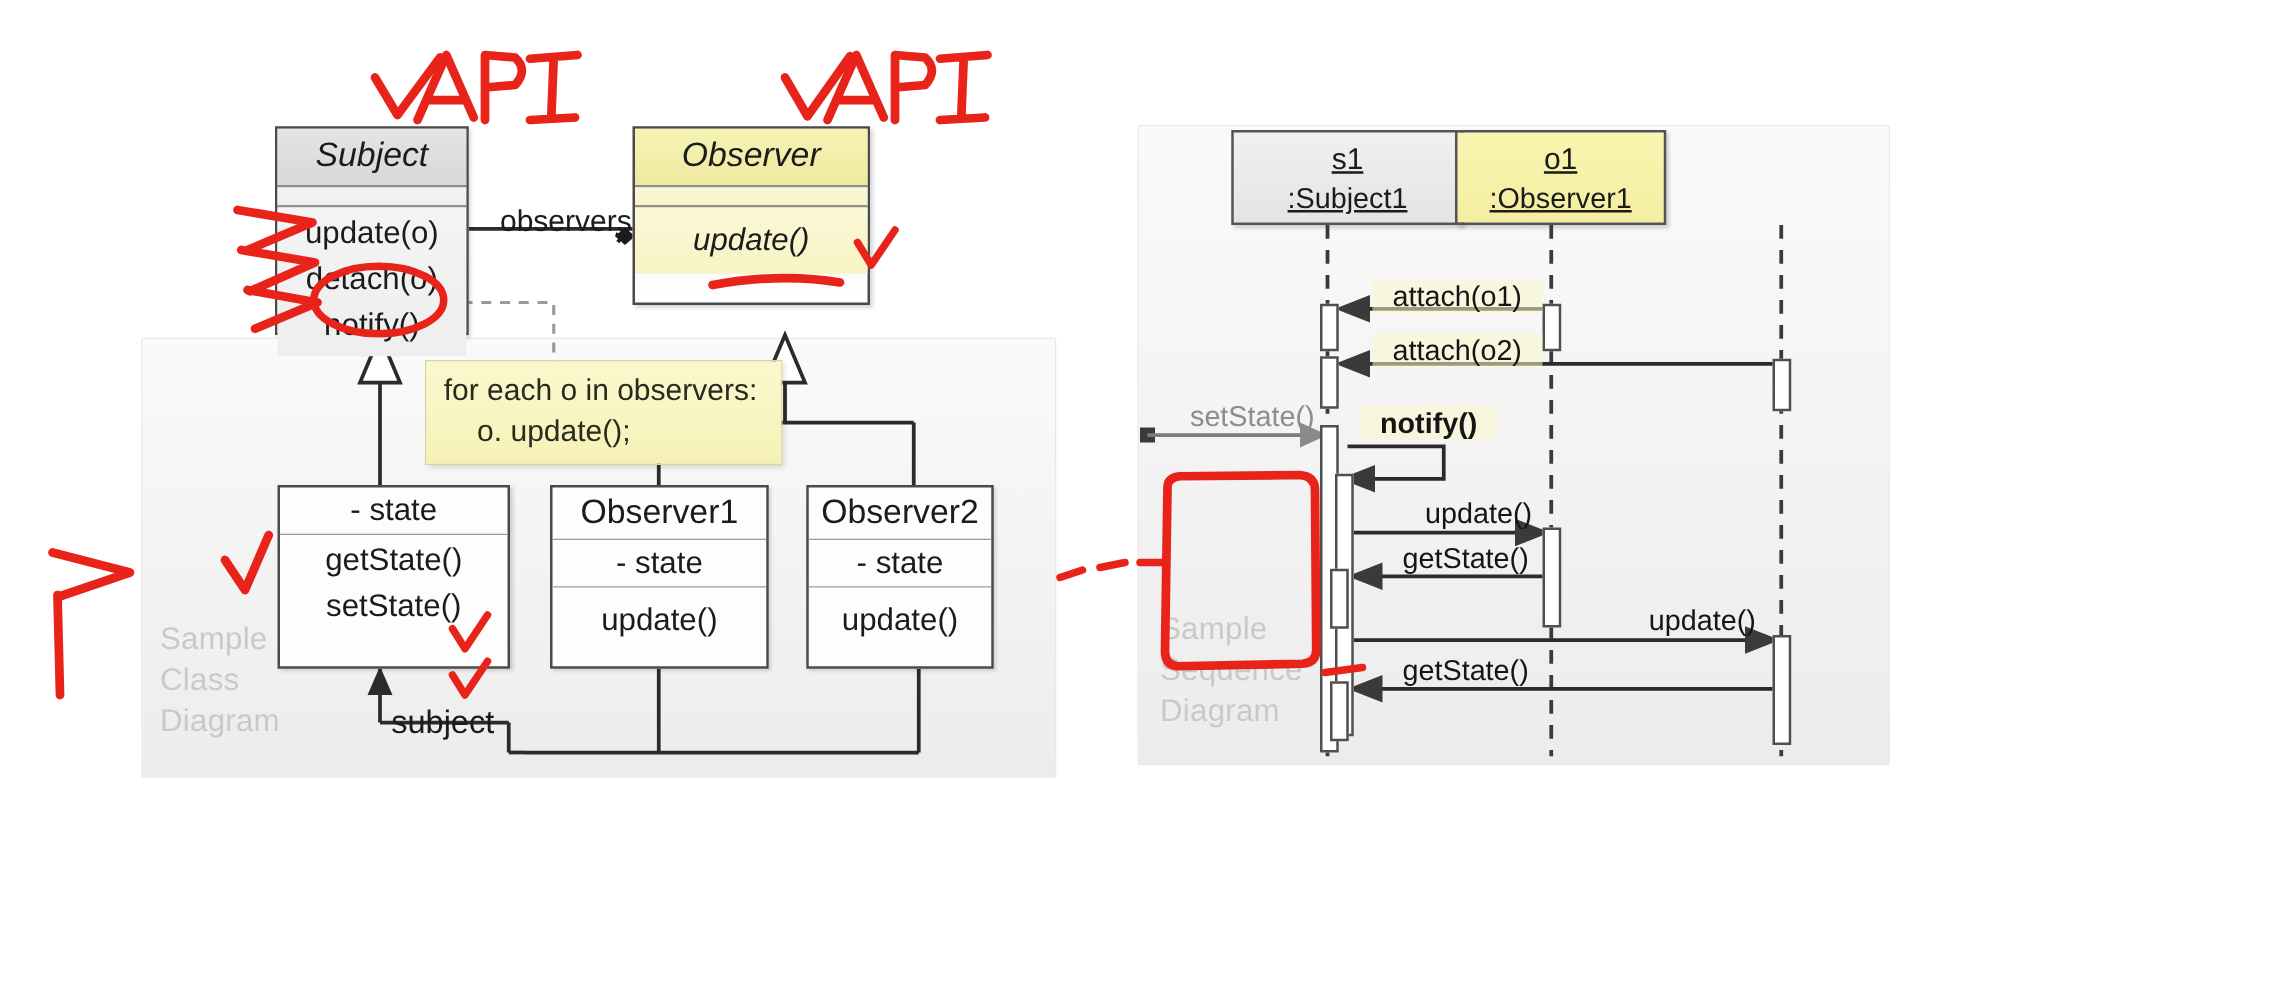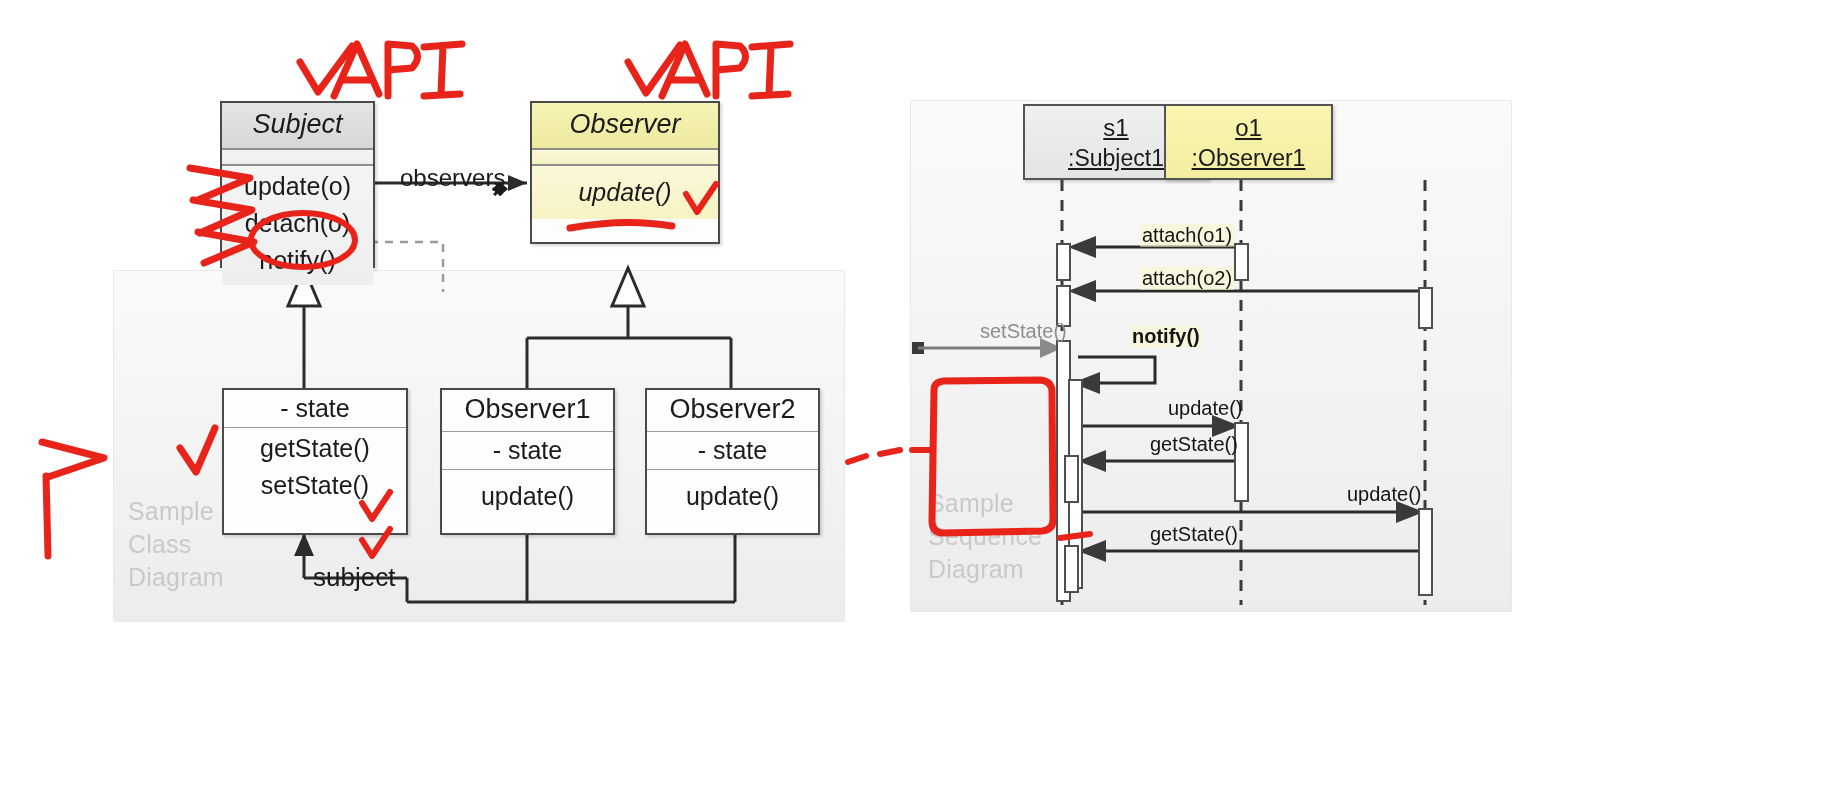--- a/index.html
+++ b/index.html
@@ -31,22 +31,22 @@
   .note{position:absolute;background:linear-gradient(180deg,#fbf8cf,#f6f2b6);
         border:1px solid #d9d3a0;padding:7px 12px 9px 14px;font-size:24px;line-height:33px;
         color:#2a2a20;box-shadow:2px 2px 4px rgba(0,0,0,.13);white-space:pre;}
 
   
   .lifehd{position:absolute;border:2px solid #545454;box-sizing:border-box;text-align:center;
           box-shadow:2px 2px 3px rgba(0,0,0,.17);padding-top:7px;}
   .lifehd .l1{font-size:24px;text-decoration:underline;line-height:30px;}
   .lifehd .l2{font-size:23px;text-decoration:underline;line-height:30px;}
   .actbar{position:absolute;background:#ffffff;border:2px solid #4f4f4f;box-sizing:border-box;}
-  .msglbl{position:absolute;font-size:20px;white-space:nowrap;color:#151515;
-          background:rgba(250,247,200,.55);padding:0 2px;margin-left:42px;}
+  .msglbl{position:absolute;font-size:23px;white-space:nowrap;color:#151515;
+          background:rgba(250,247,200,.55);padding:0 16px;}
   .msglbl.plain{background:transparent;}
 
   svg{position:absolute;left:0;top:0;overflow:visible;}
   .ink{stroke:#e8231a;fill:none;stroke-linecap:round;stroke-linejoin:round;}
 </style>
 </head>
 <body>
 
 <div class="stage">
 
@@ -97,52 +97,54 @@
       <span class="ital">Subject</span>
     </div>
     <div class="sec graybody" style="height:14px;padding:0;"></div>
     <div class="sec graybody" style="border-bottom:none;padding:2px 4px 6px;">
       <div class="row">update(o)</div>
       <div class="row">detach(o)</div>
       <div class="row">notify()</div>
     </div>
   </div>
 
-  <div class="cls" style="left:530px;top:101px;width:190px;height:143px;">
+  <div class="cls" style="left:506px;top:101px;width:190px;height:143px;">
     <div class="hd yelhd">
       <span class="ital">Observer</span>
     </div>
     <div class="sec yelbody" style="height:14px;padding:0;"></div>
     <div class="sec yelbody" style="border-bottom:none;padding:8px 4px 8px;">
       <div class="row ital">update()</div>
     </div>
   </div>
 
+  <div class="note" style="left:340px;top:288px;width:258px;">for each o in observers:
+    o. update();</div>
 
   <div class="cls" style="left:222px;top:388px;width:186px;height:147px;">
     <div class="sec" style="border-bottom:1px solid #9a9a9a;padding:4px;">- state</div>
     <div class="sec" style="border-bottom:none;padding:2px 4px 4px;">
       <div class="row">getState()</div>
       <div class="row">setState()</div>
     </div>
   </div>
 
   <div class="cls" style="left:440px;top:388px;width:175px;height:147px;">
     <div class="hd" style="border-bottom:1px solid #9a9a9a;padding:4px 4px 6px;">Observer1</div>
     <div class="sec" style="border-bottom:1px solid #9a9a9a;padding:4px;">- state</div>
     <div class="sec" style="border-bottom:none;padding:12px 4px 4px;">update()</div>
   </div>
 
-  <div class="cls" style="left:645px;top:388px;width:175px;height:147px;">
+  <div class="cls" style="left:645px;top:388px;width:150px;height:147px;">
     <div class="hd" style="border-bottom:1px solid #9a9a9a;padding:4px 4px 6px;">Observer2</div>
     <div class="sec" style="border-bottom:1px solid #9a9a9a;padding:4px;">- state</div>
     <div class="sec" style="border-bottom:none;padding:12px 4px 4px;">update()</div>
   </div>
 
-  <div class="lifehd graybody" style="left:1023px;top:104px;width:186px;height:76px;background:linear-gradient(180deg,#f0f0f0,#e4e4e4);">
+  <div class="lifehd graybody" style="left:985px;top:104px;width:186px;height:76px;background:linear-gradient(180deg,#f0f0f0,#e4e4e4);">
     <div class="l1">s1</div>
     <div class="l2">:Subject1</div>
   </div>
   <div class="lifehd" style="left:1164px;top:104px;width:169px;height:76px;background:linear-gradient(180deg,#f9f5b0,#f3eea0);">
     <div class="l1">o1</div>
     <div class="l2">:Observer1</div>
   </div>
 
   <svg width="1826" height="806">
 

